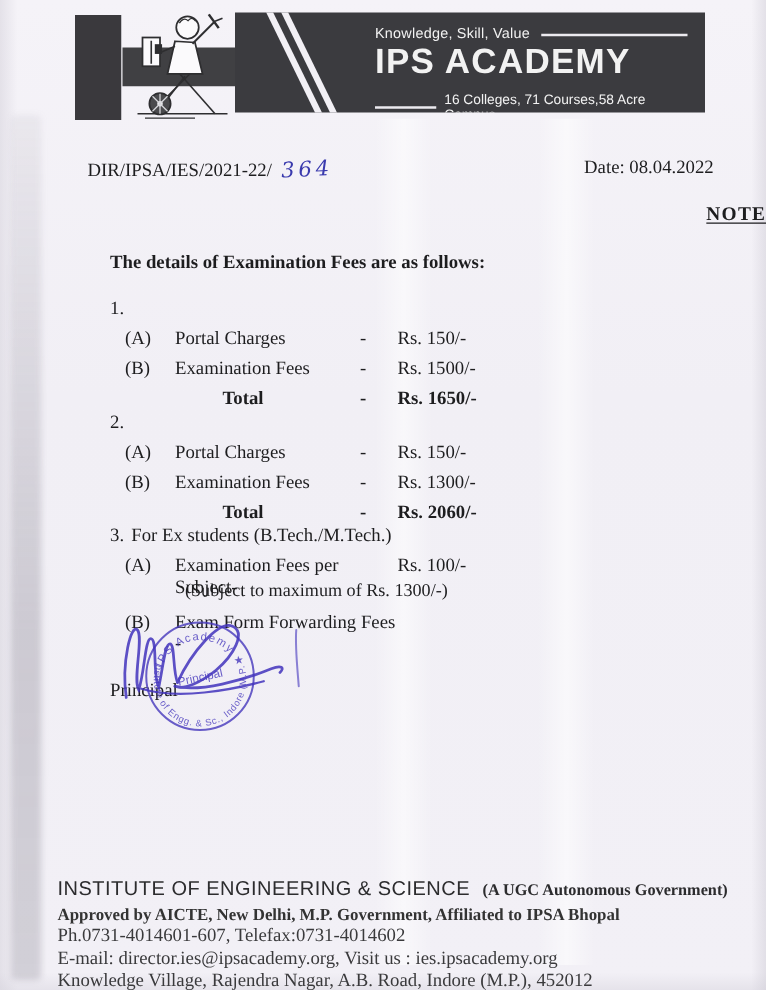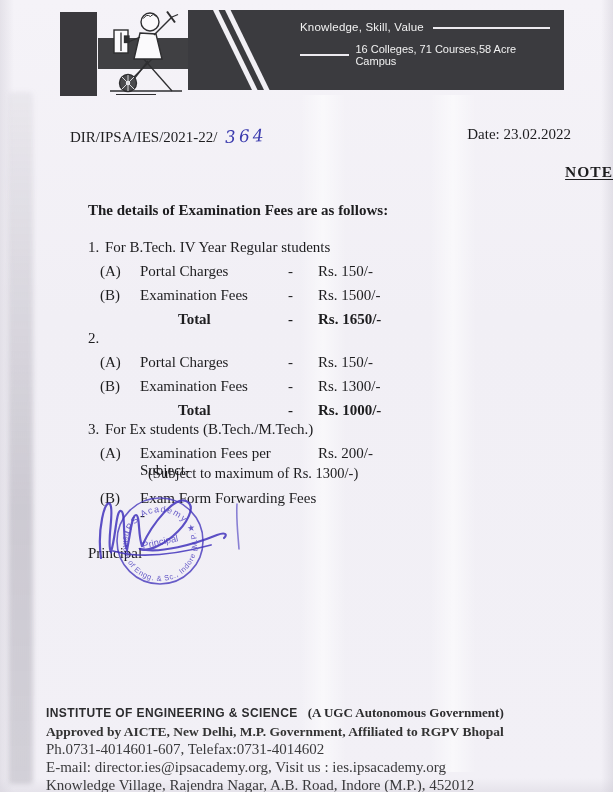--- a/index.html
+++ b/index.html
@@ -53,21 +53,21 @@
   .fee-note{height:16px;margin-left:60px;margin-top:-4px;font-size:14.5px;}
   .gap8{height:9px;}
 
   
   .principal{position:absolute;left:88px;top:545px;font-size:15px;}
   .stamp-svg{position:absolute;left:85px;top:488px;pointer-events:none;}
 
   
   .footer{position:absolute;left:46px;top:703px;width:545px;color:#2c2c2e;}
   .f-head{white-space:nowrap;}
-  .f-inst{font-family:"Liberation Sans",sans-serif;font-weight:bold;font-size:12px;letter-spacing:.4px;}
+  .f-inst{font-family:"Liberation Sans",sans-serif;font-weight:normal;font-size:16px;letter-spacing:.4px;}
   .f-suffix{font-weight:bold;font-size:13px;margin-left:6px;}
   .f-approval{font-weight:bold;font-size:13.5px;margin-top:3px;color:#333;}
   .f-line{font-size:15px;margin-top:1px;color:#3a3a3c;}
 </style>
 </head>
 <body>
 
 <div class="page">
 
   <div class="edge-left"></div>
@@ -107,45 +107,45 @@
   </div>
 
   <div class="banner">
     <div class="stripe st1"></div>
     <div class="stripe st2"></div>
     <div class="banner-text">
       <div class="tag-row">
         <span>Knowledge, Skill, Value</span>
         <span class="tag-rule"></span>
       </div>
+      <div class="brand">IPS ACADEMY</div>
       <div class="sub-row">
         <span class="sub-rule"></span>
         <span>16 Colleges, 71 Courses,58 Acre Campus</span>
       </div>
     </div>
   </div>
 
   <div class="ref-row">
     <div>
       <span>DIR/IPSA/IES/2021-22/</span><span class="handwritten">364</span>
     </div>
-    <div>Date: 23.02.2022</div>
+    <div>Date: 08.04.2022</div>
   </div>
 
   <div class="note-title">
     <span>NOTE</span>
   </div>
 
   <div class="intro">The details of Examination Fees are as follows:</div>
 
   <div class="fees">
 
     <div class="sec-head">
       <span class="num">1.</span>
-      <span>For B.Tech. IV Year Regular students</span>
     </div>
     <div class="fee-row">
       <span class="no">(A)</span>
       <span class="lbl">Portal Charges</span>
       <span class="dash">-</span>
       <span class="val">Rs. 150/-</span>
     </div>
     <div class="fee-row">
       <span class="no">(B)</span>
       <span class="lbl">Examination Fees</span>
@@ -171,31 +171,31 @@
     <div class="fee-row">
       <span class="no">(B)</span>
       <span class="lbl">Examination Fees</span>
       <span class="dash">-</span>
       <span class="val">Rs. 1300/-</span>
     </div>
     <div class="fee-row total">
       <span class="no"></span>
       <span class="lbl">Total</span>
       <span class="dash">-</span>
-      <span class="val">Rs. 1000/-</span>
+      <span class="val">Rs. 2060/-</span>
     </div>
 
     <div class="sec-head">
       <span class="num">3.</span>
       <span>For Ex students (B.Tech./M.Tech.)</span>
     </div>
     <div class="fee-row wide">
       <span class="no">(A)</span>
       <span class="lbl">Examination Fees per Subject-</span>
-      <span class="val">Rs. 200/-</span>
+      <span class="val">Rs. 100/-</span>
     </div>
     <div class="fee-note">(Subject to maximum of Rs. 1300/-)</div>
     <div class="gap8"></div>
     <div class="fee-row wide">
       <span class="no">(B)</span>
       <span class="lbl">Exam Form Forwarding Fees -</span>
     </div>
   </div>
 
   <div class="principal">Principal</div>
@@ -222,19 +222,19 @@
       <path d="M28,63 C58,72 100,64 126,57" stroke-width="1.8"></path>
       <path d="M152,16 C151,30 153,47 154,61" stroke-width="1.6" opacity="0.7"></path>
     </g>
   </svg>
 
   <div class="footer">
     <div class="f-head">
       <span class="f-inst">INSTITUTE OF ENGINEERING &amp; SCIENCE</span>
       <span class="f-suffix">(A UGC Autonomous Government)</span>
     </div>
-    <div class="f-approval">Approved by AICTE, New Delhi, M.P. Government, Affiliated to RGPV Bhopal</div>
+    <div class="f-approval">Approved by AICTE, New Delhi, M.P. Government, Affiliated to IPSA Bhopal</div>
     <div class="f-line">Ph.0731-4014601-607,  Telefax:0731-4014602</div>
     <div class="f-line">E-mail: director.ies@ipsacademy.org, Visit us : ies.ipsacademy.org</div>
     <div class="f-line">Knowledge Village, Rajendra Nagar, A.B. Road, Indore (M.P.), 452012</div>
   </div>
 
 </div>
 
 </body></html>

